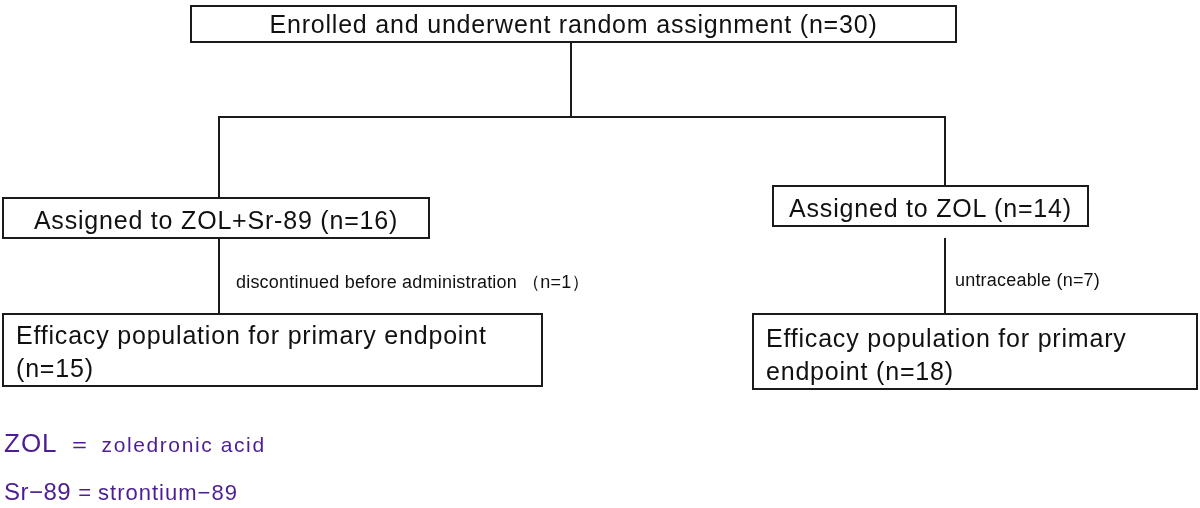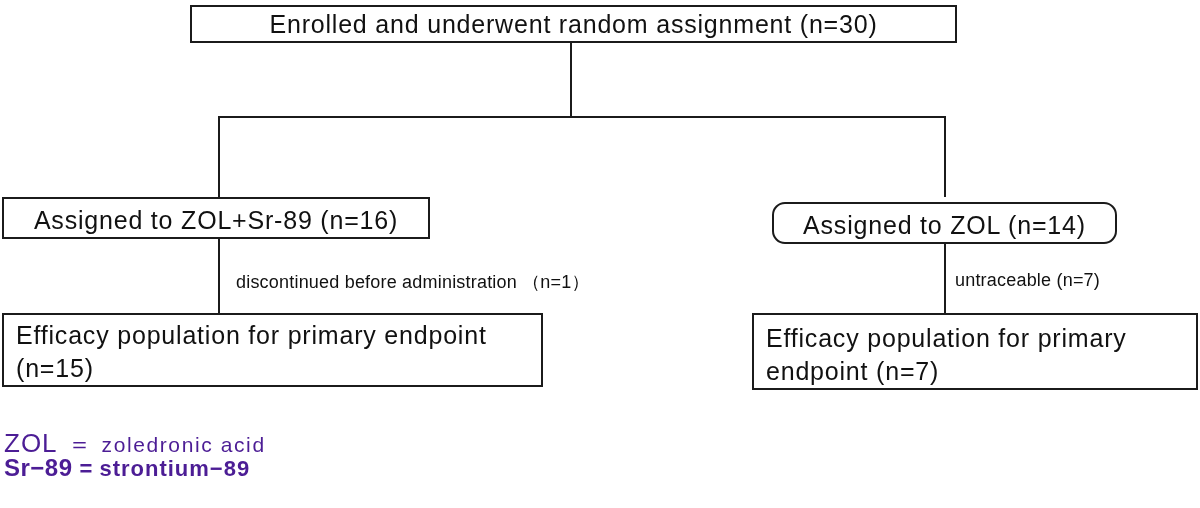--- a/index.html
+++ b/index.html
@@ -74,37 +74,37 @@
   <div class="line v" style="left:944px; top:238px; height:75px;"></div>
 
   <div class="box center" style="left:190px; top:5px; width:767px; height:38px;">
     <span>Enrolled and underwent random assignment (n=30)</span>
   </div>
 
   <div class="box center" style="left:2px; top:197px; width:428px; height:42px;">
     <span>Assigned to ZOL+Sr-89 (n=16)</span>
   </div>
 
-  <div class="box center" style="left:772px; top:202px; width:345px; height:42px;border-radius:13px;">
+  <div class="box center" style="left:772px; top:185px; width:317px; height:42px;">
     <span>Assigned to ZOL (n=14)</span>
   </div>
 
   <div class="box leftpad" style="left:2px; top:313px; width:541px; height:74px;">
     <span>Efficacy population for primary endpoint (n=15)</span>
   </div>
 
   <div class="box leftpad" style="left:752px; top:313px; width:446px; height:77px;">
-    <span>Efficacy population for primary endpoint (n=7)</span>
+    <span>Efficacy population for primary endpoint (n=18)</span>
   </div>
 
   <div class="annotation" style="left:236px; top:270px;">discontinued before administration （n=1）</div>
 
   <div class="annotation" style="left:955px; top:270px;">untraceable (n=7)</div>
 
   <div class="legend-line" style="left:4px; top:428px;">
     <span class="legend-term">ZOL</span><span class="legend-eq">＝</span><span class="legend-def">zoledronic acid</span>
   </div>
 
-  <div class="legend-line" style="left:4px; top:454px;font-weight:bold;">
+  <div class="legend-line" style="left:4px; top:478px;">
     <span class="legend-term2">Sr−89</span><span class="legend-eq2">=</span><span class="legend-def2">strontium−89</span>
   </div>
 
 </div>
 
 </body></html>

